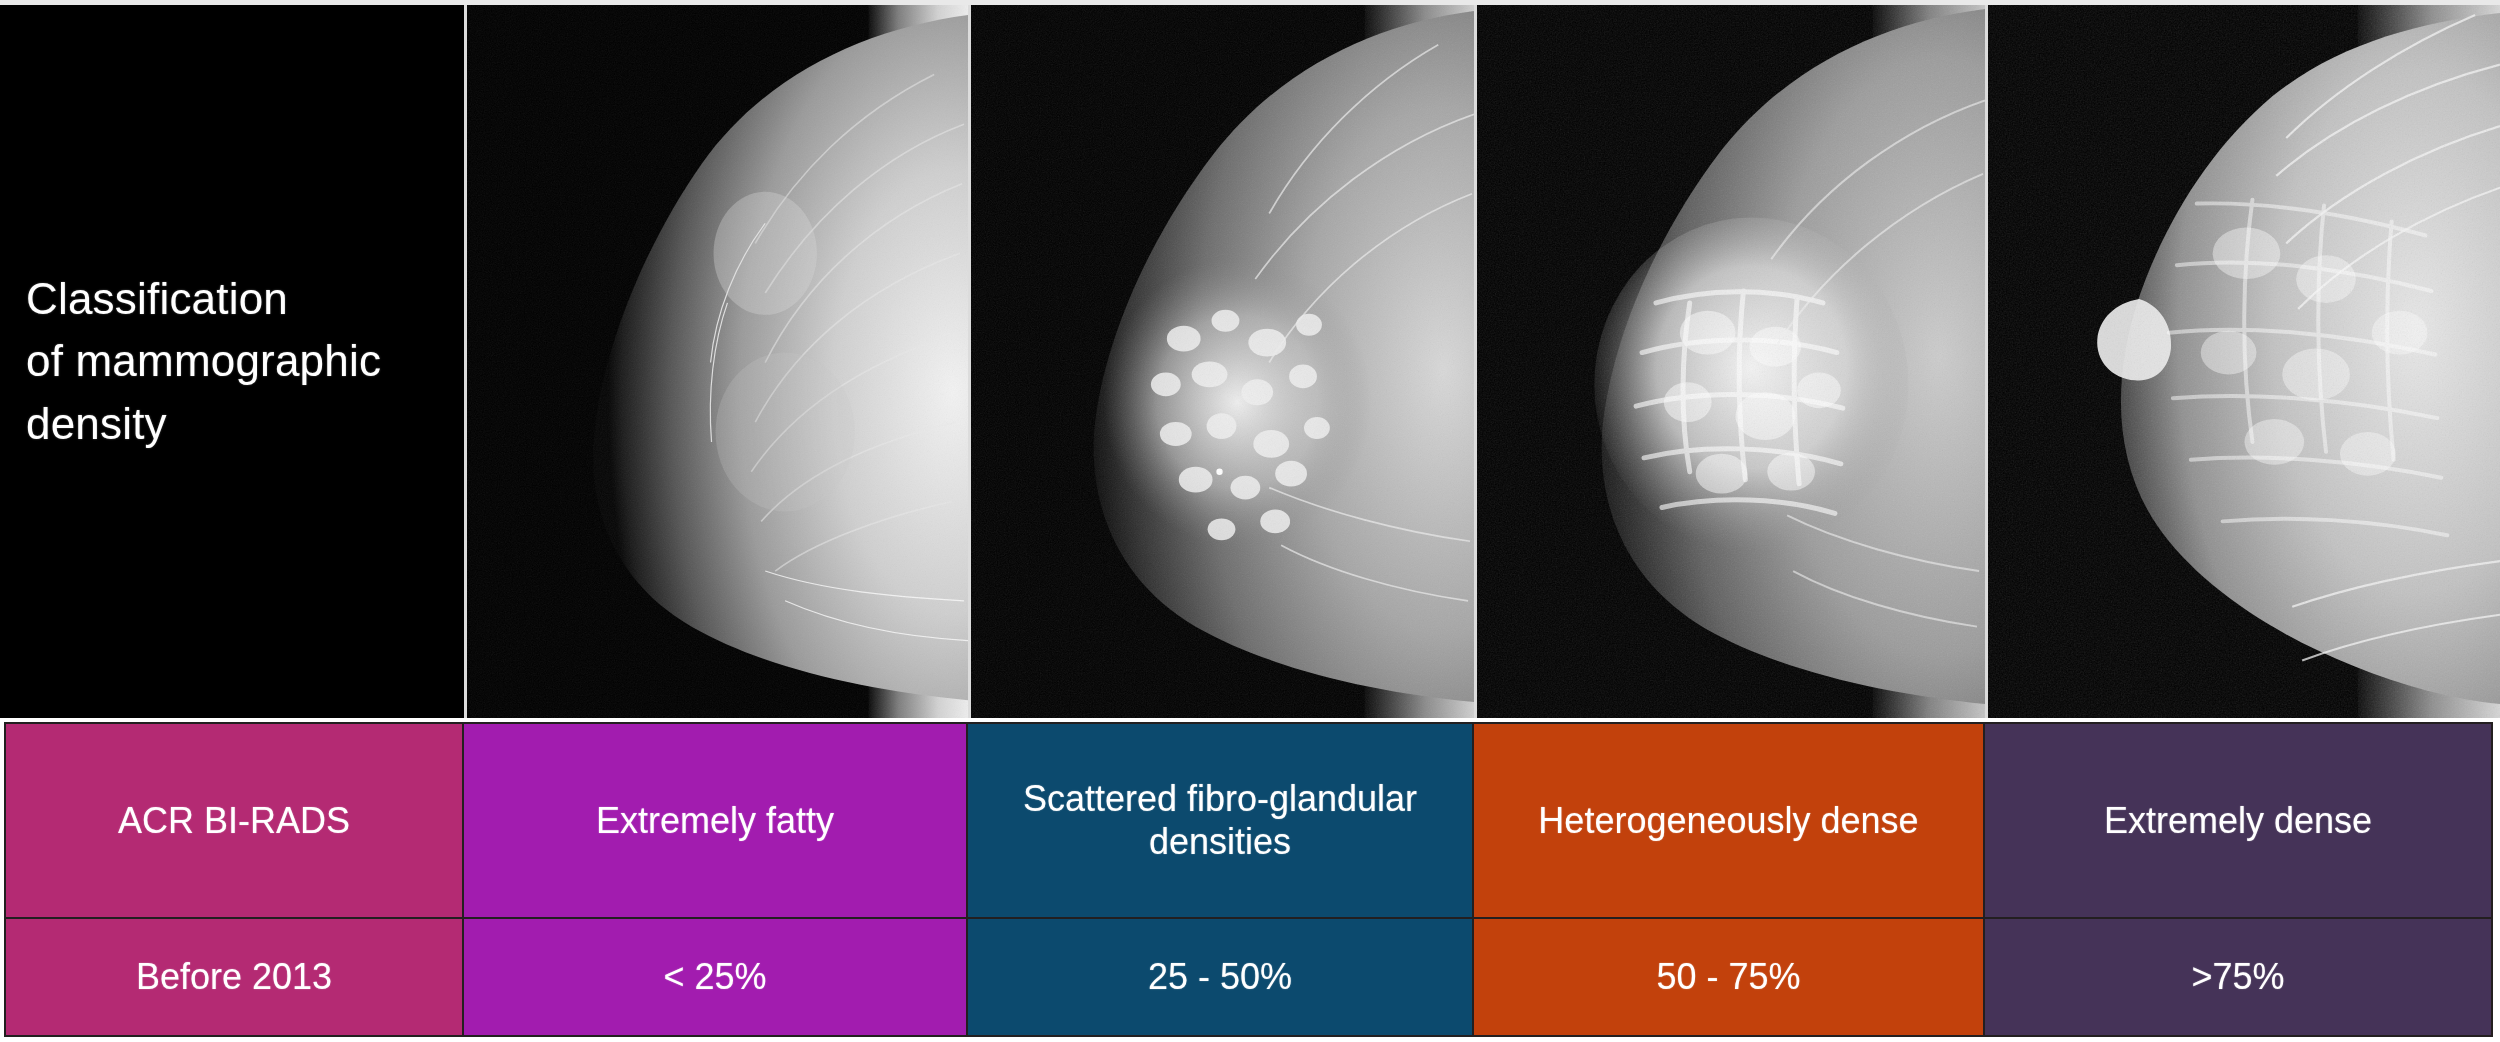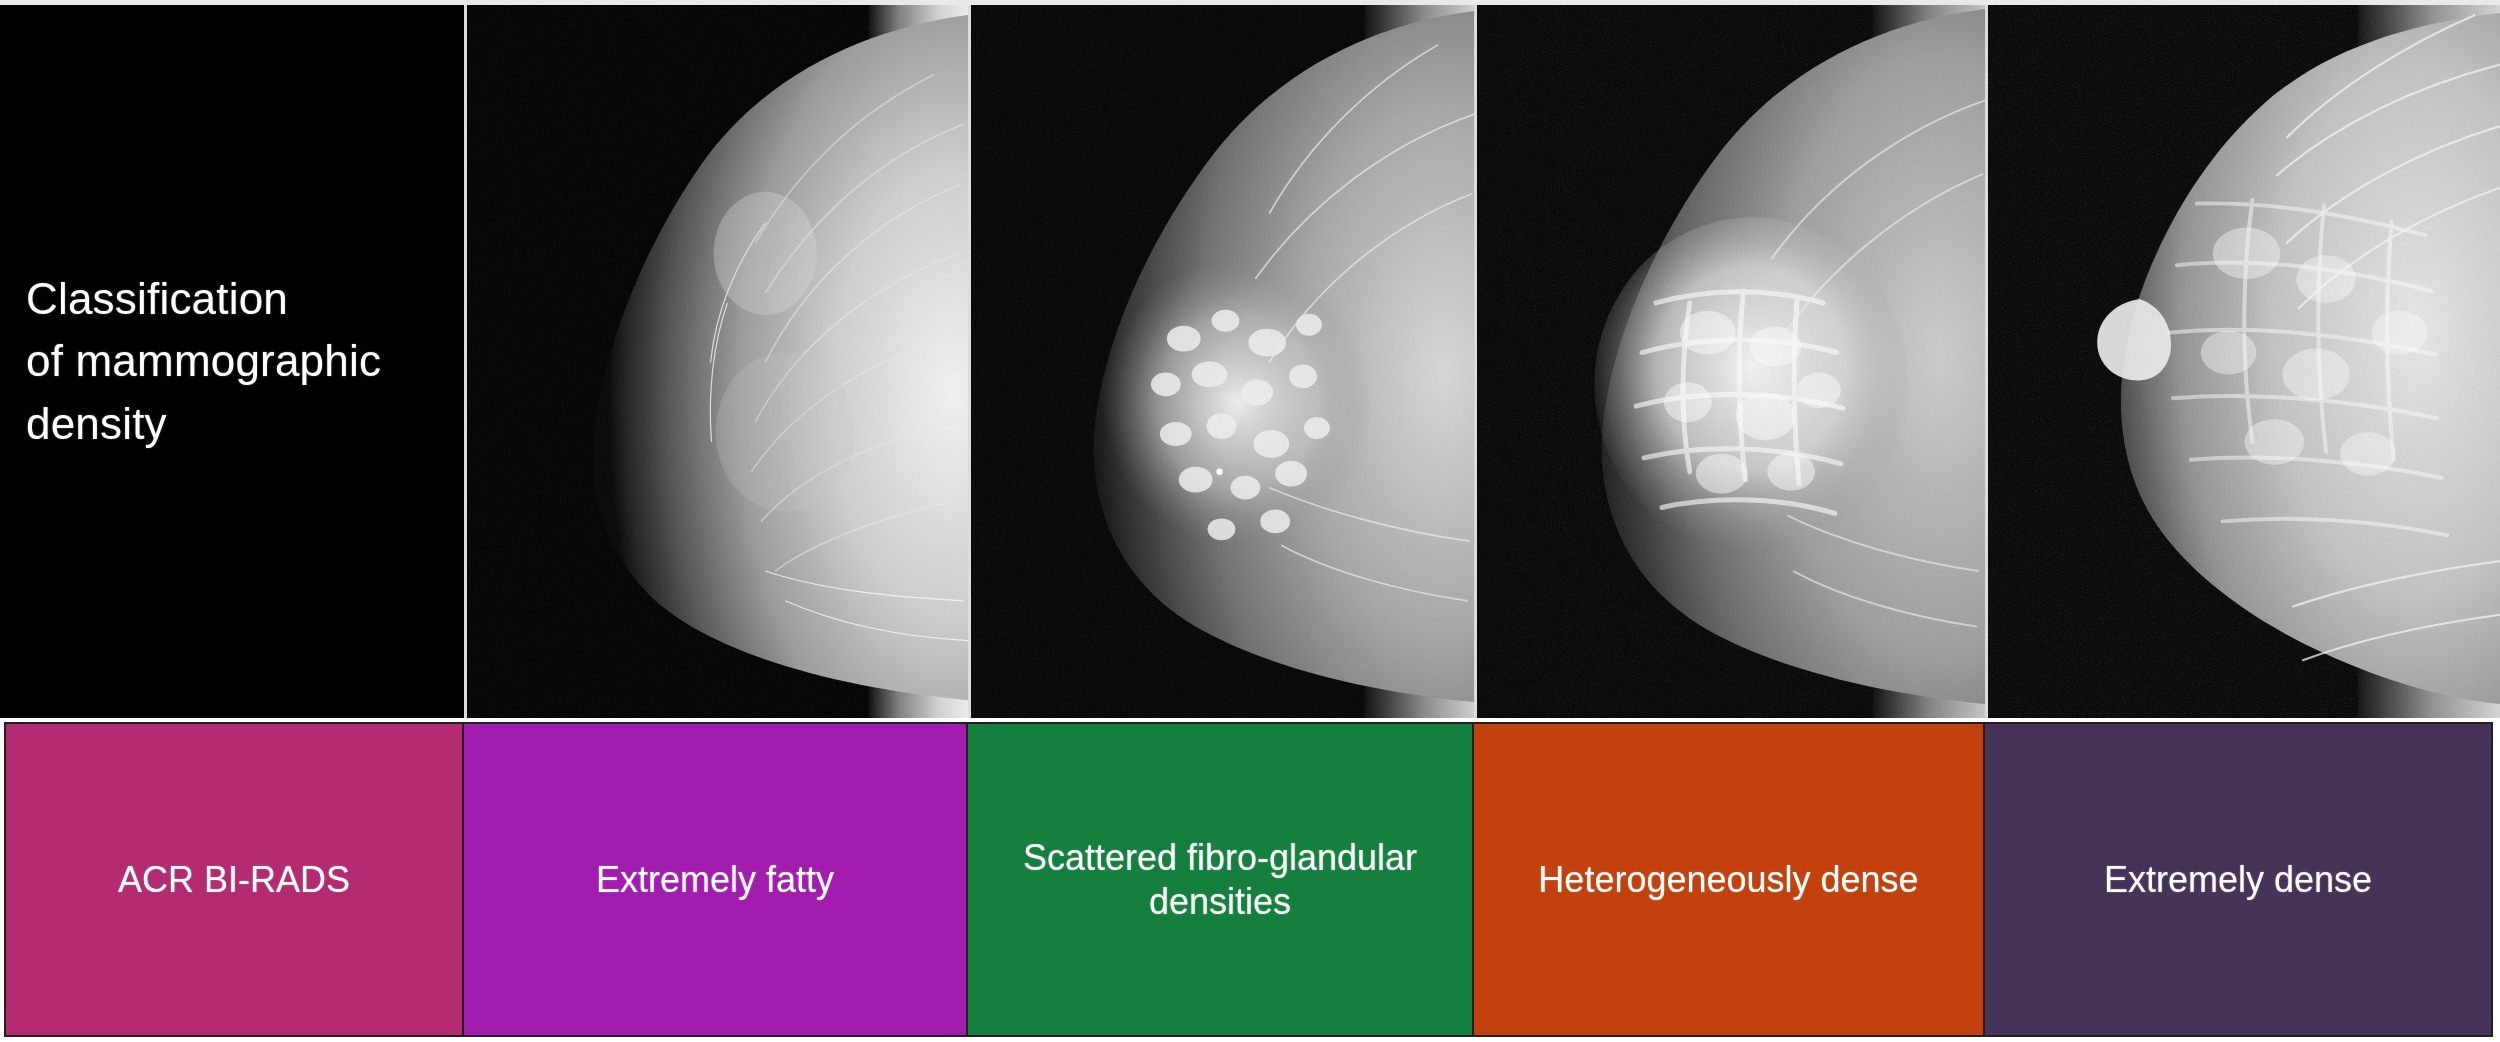--- a/index.html
+++ b/index.html
@@ -104,21 +104,21 @@
     padding: 4px 10px;
     text-shadow: 0 0 1.5px rgba(255,255,255,0.45);
     box-sizing: border-box;
   }
   tr.row-head td { height: 142px; vertical-align: top; padding-top: 24px; }
   tr.row-before td,
   tr.row-after  td { height: 86px; }
 
   .cat-label { background: #b42a73; }
   .cat-a     { background: #a21caf; }
-  .cat-b     { background: #15803d; }
+  .cat-b     { background: #0c4a6e; }
   .cat-c     { background: #c2410c; }
   .cat-d     { background: #453358; }
 </style>
 </head>
 <body>
 
 <div id="figure">
 
   <div id="image-strip">
 
@@ -385,16 +385,23 @@
         <col class="c4">
     </colgroup>
     <tbody>
       <tr class="row-head">
         <td class="cat-label">ACR BI-RADS</td>
         <td class="cat-a">Extremely fatty</td>
         <td class="cat-b">Scattered fibro-glandular densities</td>
         <td class="cat-c">Heterogeneously dense</td>
         <td class="cat-d">Extremely dense</td>
       </tr>
+      <tr class="row-before">
+        <td class="cat-label">Before 2013</td>
+        <td class="cat-a">&lt; 25%</td>
+        <td class="cat-b">25 - 50%</td>
+        <td class="cat-c">50 - 75%</td>
+        <td class="cat-d">&gt;75%</td>
+      </tr>
     </tbody>
   </table>
 
 </div>
 
 </body></html>

